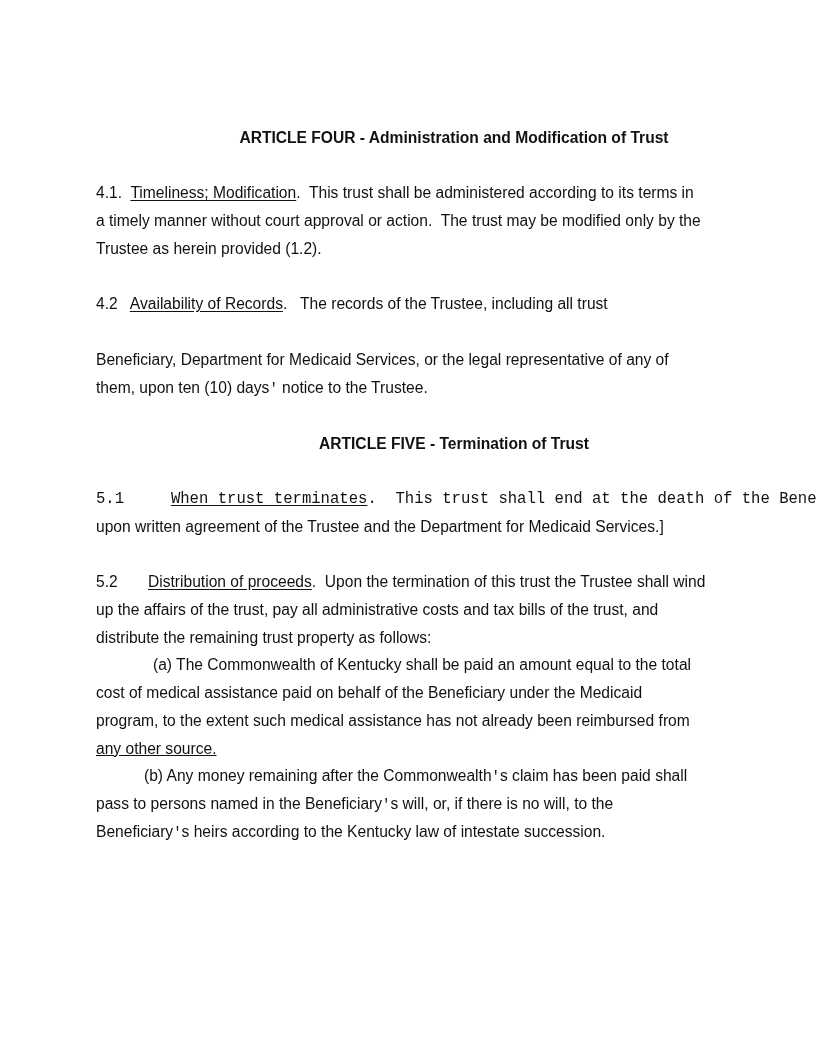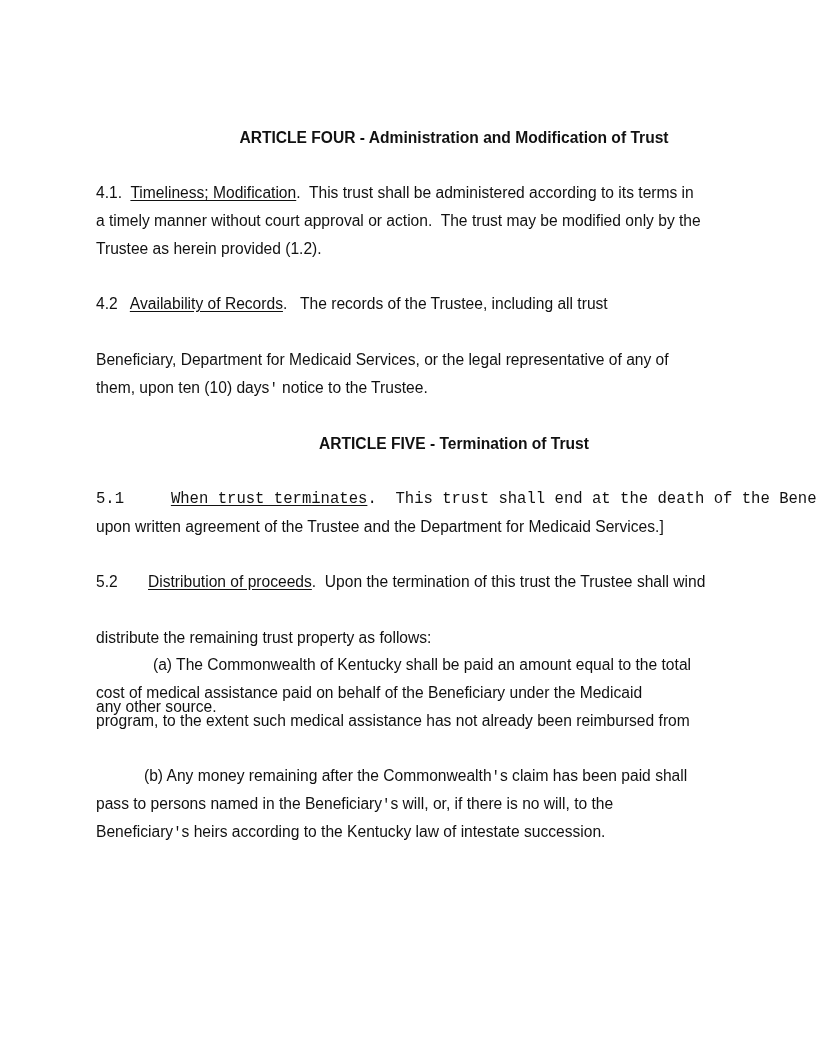--- a/index.html
+++ b/index.html
@@ -34,24 +34,25 @@
   <div class="line" style="top:294px;"><span>4.2   </span><span class="u">Availability of Records</span><span>.   The records of the Trustee, including all trust</span></div>
   <div class="line" style="top:350px;">Beneficiary, Department for Medicaid Services, or the legal representative of any of</div>
   <div class="line" style="top:378px;"><span>them, upon ten (10) days</span><span class="mono">'</span><span> notice to the Trustee.</span></div>
 
   <div class="heading" style="top:434px;">ARTICLE FIVE - Termination of Trust</div>
 
   <div class="line" style="top:489px;font-family:Liberation Mono, monospace;"><span>5.1     </span><span class="u">When trust terminates</span><span>.  This trust shall end at the death of the Beneficiary. [or</span></div>
   <div class="line" style="top:517px;">upon written agreement of the Trustee and the Department for Medicaid Services.]</div>
 
   <div class="line" style="top:572px;"><span>5.2       </span><span class="u">Distribution of proceeds</span><span>.  Upon the termination of this trust the Trustee shall wind</span></div>
+  <div class="line" style="top:600px;">up the affairs of the trust, pay all administrative costs and tax bills of the trust, and</div>
   <div class="line" style="top:628px;">distribute the remaining trust property as follows:</div>
 
   <div class="line" style="top:655px; left:153px;">(a) The Commonwealth of Kentucky shall be paid an amount equal to the total</div>
   <div class="line" style="top:683px;">cost of medical assistance paid on behalf of the Beneficiary under the Medicaid</div>
   <div class="line" style="top:711px;">program, to the extent such medical assistance has not already been reimbursed from</div>
-  <div class="line" style="top:697px;">any other source.</div>
+  <div class="line" style="top:739px;text-decoration:underline;">any other source.</div>
 
   <div class="line" style="top:766px; left:144px;"><span>(b) Any money remaining after the Commonwealth</span><span class="mono">'</span><span>s claim has been paid shall</span></div>
   <div class="line" style="top:794px;"><span>pass to persons named in the Beneficiary</span><span class="mono">'</span><span>s will, or, if there is no will, to the</span></div>
   <div class="line" style="top:822px;"><span>Beneficiary</span><span class="mono">'</span><span>s heirs according to the Kentucky law of intestate succession.</span></div>
 
 </div>
 
 </body></html>

